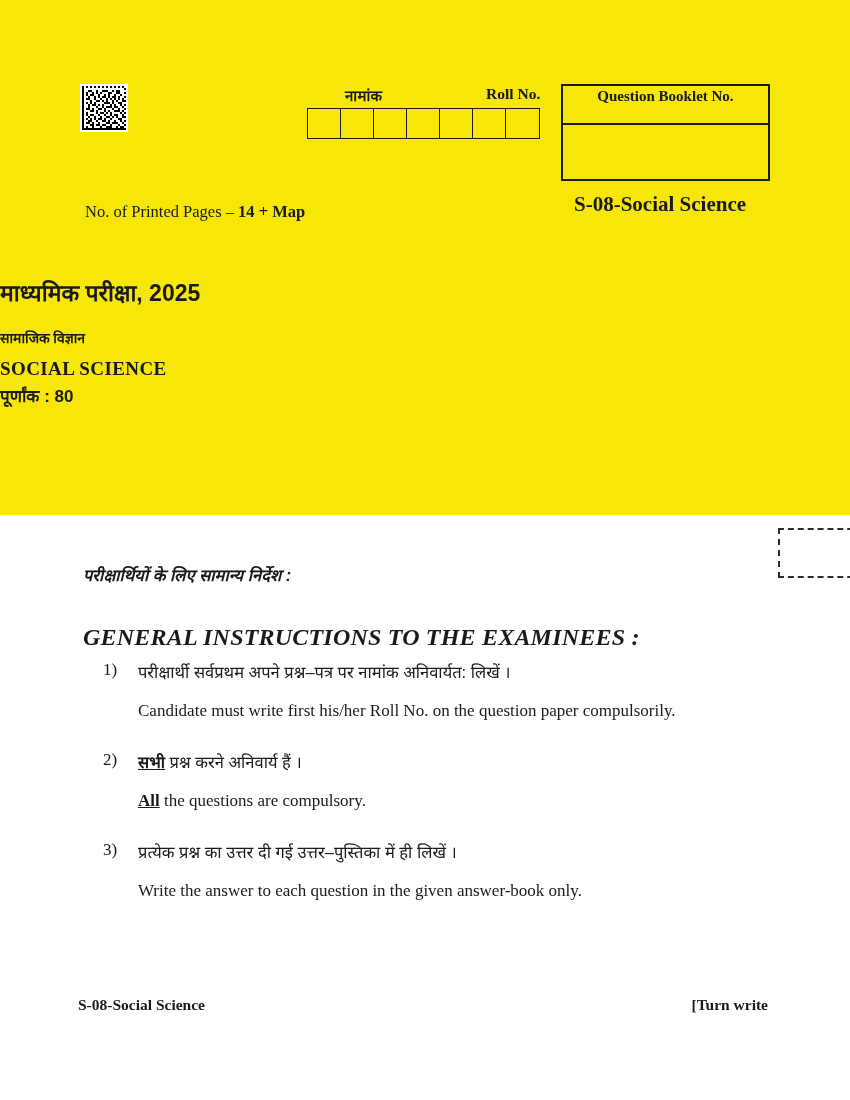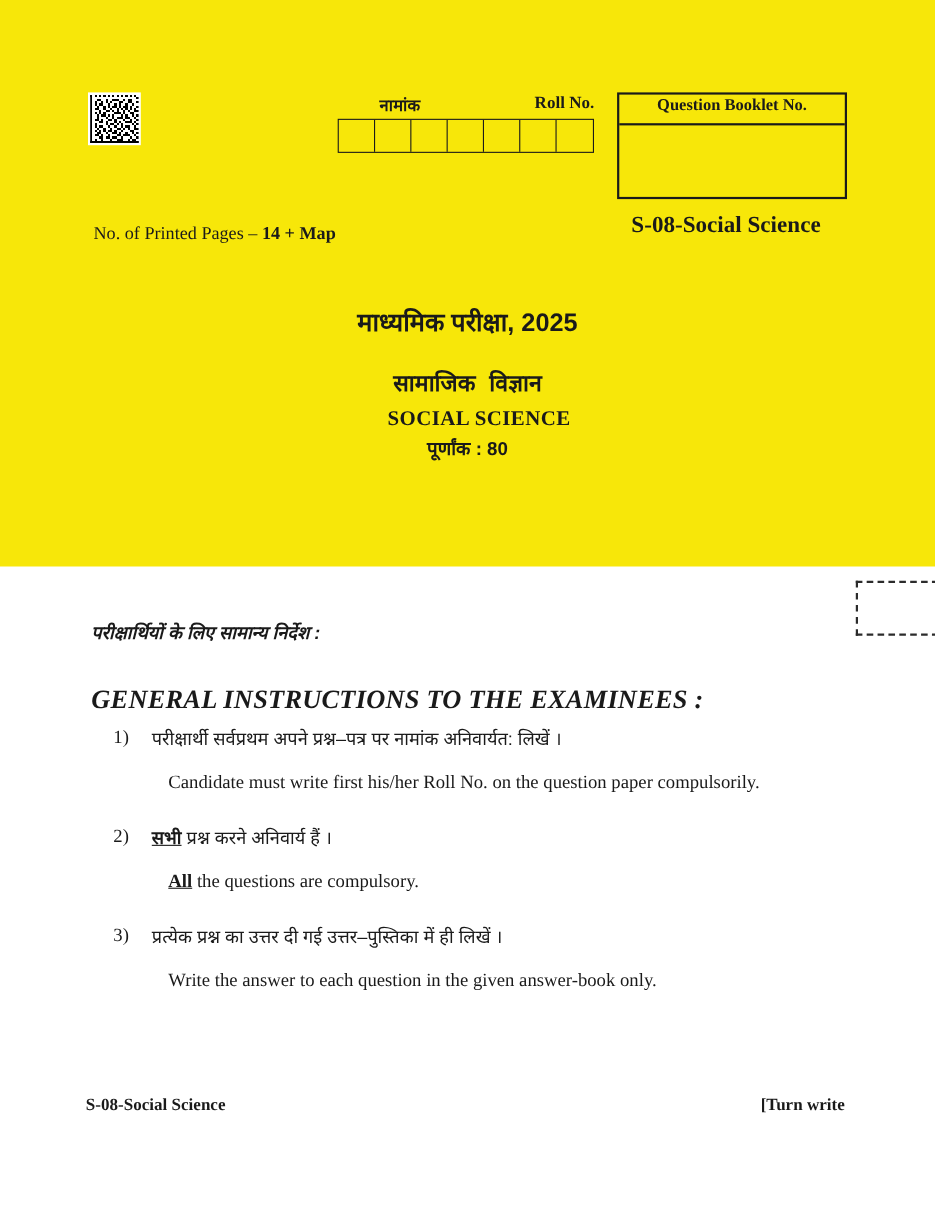--- a/index.html
+++ b/index.html
@@ -76,21 +76,21 @@
   .booklet-box {
     position: absolute;
     left: 561px;
     top: 84px;
     width: 209px;
     height: 97px;
     border: 2px solid #1a1a1a;
     box-sizing: border-box;
   }
   .booklet-head {
-    height: 28px;
+    height: 39px;
     border-bottom: 2px solid #1a1a1a;
     text-align: center;
     font-size: 15px;
     font-weight: 700;
     line-height: 21px;
     box-sizing: border-box;
   }
   .booklet-body { height: 100%; }
 
   
@@ -113,47 +113,45 @@
     font-size: 21px;
     font-weight: 700;
   }
 
   
   .titles {
     position: absolute;
     left: 0;
     top: 278px;
     width: 850px;
-    text-align: center;
   }
   .t-hi-exam {
     font-family: "Liberation Sans", "DejaVu Sans", sans-serif;
     font-size: 23px;
     font-weight: 700;
     line-height: 30px;
   }
   .t-en-exam {
     font-size: 21px;
     font-weight: 700;
     line-height: 31px;
     letter-spacing: 0.3px;
   }
   .t-hi-subject {
-    font-family: Liberation Mono, monospace;
-    font-size: 21px;
+    font-family: Liberation Serif, serif;
+    font-size: 14px;
     font-weight: 700;
     line-height: 30px;
-    margin-top: 28px;
+    margin-top: 16px;
   }
   .t-en-subject {
     font-size: 19px;
     font-weight: 700;
     line-height: 29px;
     letter-spacing: 0.4px;
-    padding-left: 21px;
   }
   .t-time {
     font-family: "Liberation Sans", "DejaVu Sans", sans-serif;
     font-size: 17px;
     font-weight: 700;
     line-height: 27px;
     margin-top: 18px;
   }
   .t-marks {
     font-family: "Liberation Sans", "DejaVu Sans", sans-serif;
@@ -209,21 +207,21 @@
     top: 0;
     font-size: 17px;
   }
   .instr-hi {
     margin-left: 55px;
     font-family: "Liberation Sans", "DejaVu Sans", sans-serif;
     font-size: 16.5px;
     line-height: 24px;
   }
   .instr-en {
-    margin-left: 70px;
+    margin-left: 55px;
     font-size: 17px;
     line-height: 24px;
     margin-top: 15px;
   }
   .instr-hi b, .instr-en b { font-weight: 700; text-decoration: underline; }
 
   
   .footer {
     position: absolute;
     left: 78px;

